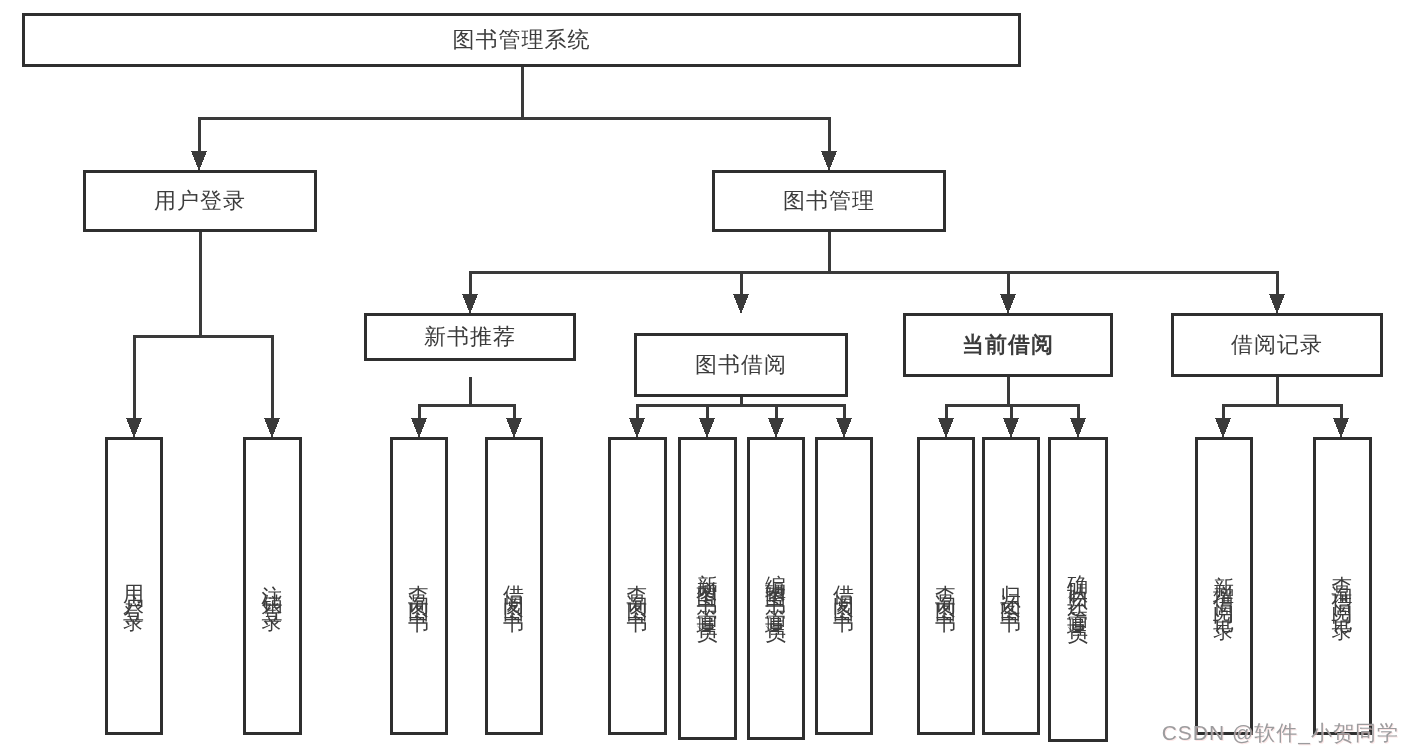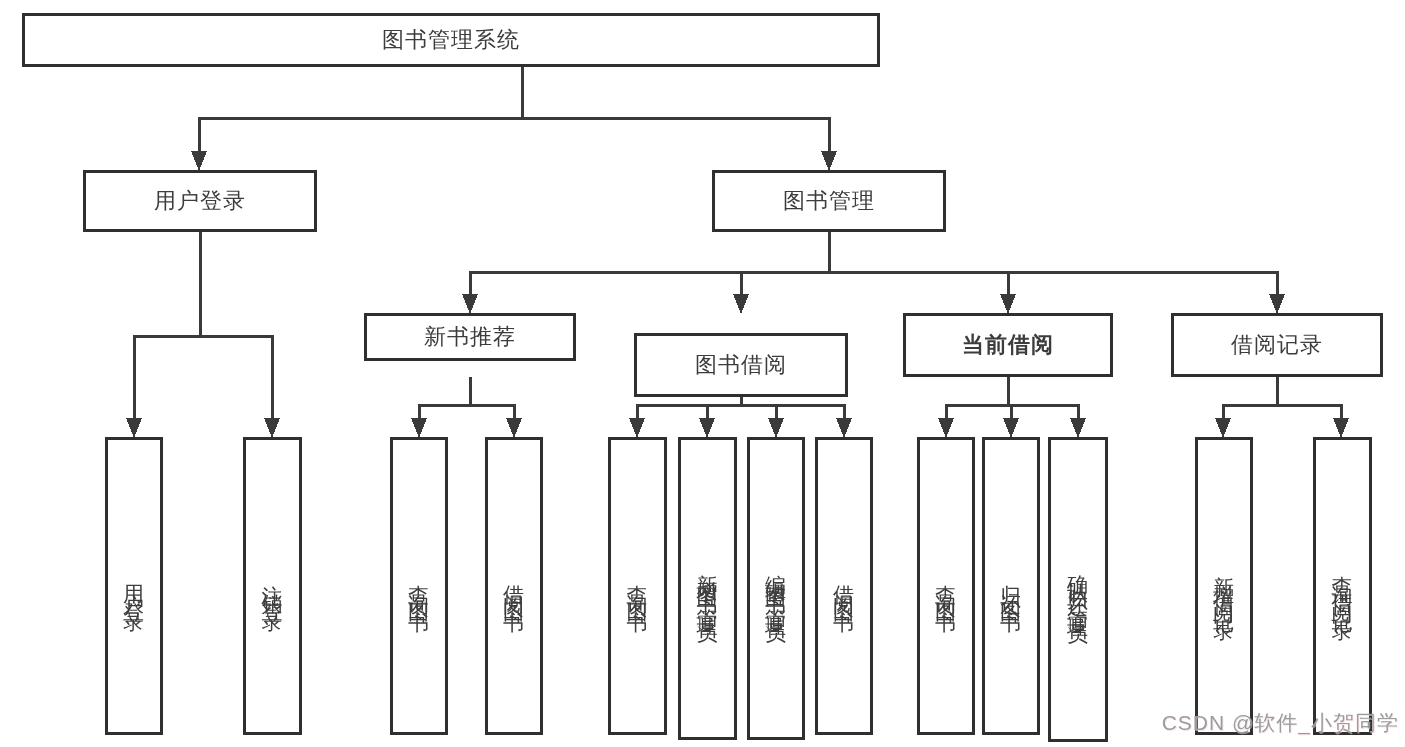--- a/index.html
+++ b/index.html
@@ -46,21 +46,21 @@
     text-orientation: mixed;
     letter-spacing: 9px;
     line-height: 1;
   }
   .vnode.tight {
     letter-spacing: 7px;
   }
   .watermark {
     position: absolute;
     right: 6px;
-    bottom: 10px;
+    bottom: 0;
     font-size: 21px;
     color: #9c9c9e;
     letter-spacing: 1px;
     z-index: 3;
     text-shadow: 1px 1px 0 rgba(252, 213, 213, 0.55);
   }
 </style>
 </head>
 <body>
 
@@ -129,21 +129,21 @@
       <polygon points="768,418 784,418 776,438"></polygon>
       <polygon points="836,418 852,418 844,438"></polygon>
       <polygon points="938,418 954,418 946,438"></polygon>
       <polygon points="1003,418 1019,418 1011,438"></polygon>
       <polygon points="1070,418 1086,418 1078,438"></polygon>
       <polygon points="1215,418 1231,418 1223,438"></polygon>
       <polygon points="1333,418 1349,418 1341,438"></polygon>
     </g>
   </svg>
 
-  <div class="node" style="left:22px; top:13px; width:858px; height:54px;">图书管理系统</div>
+  <div class="node" style="left:22px; top:13px; width:999px; height:54px;">图书管理系统</div>
 
   <div class="node" style="left:83px; top:170px; width:234px; height:62px;">用户登录</div>
   <div class="node" style="left:712px; top:170px; width:234px; height:62px;">图书管理</div>
 
   <div class="node" style="left:364px; top:313px; width:212px; height:48px;">新书推荐</div>
   <div class="node" style="left:634px; top:313px; width:214px; height:64px;margin-top:20px;">图书借阅</div>
   <div class="node" style="left:903px; top:313px; width:210px; height:64px;font-weight:bold;">当前借阅</div>
   <div class="node" style="left:1171px; top:313px; width:212px; height:64px;">借阅记录</div>
 
   <div class="vnode" style="left:105px; top:437px; width:58px; height:298px;">用户登录</div>

